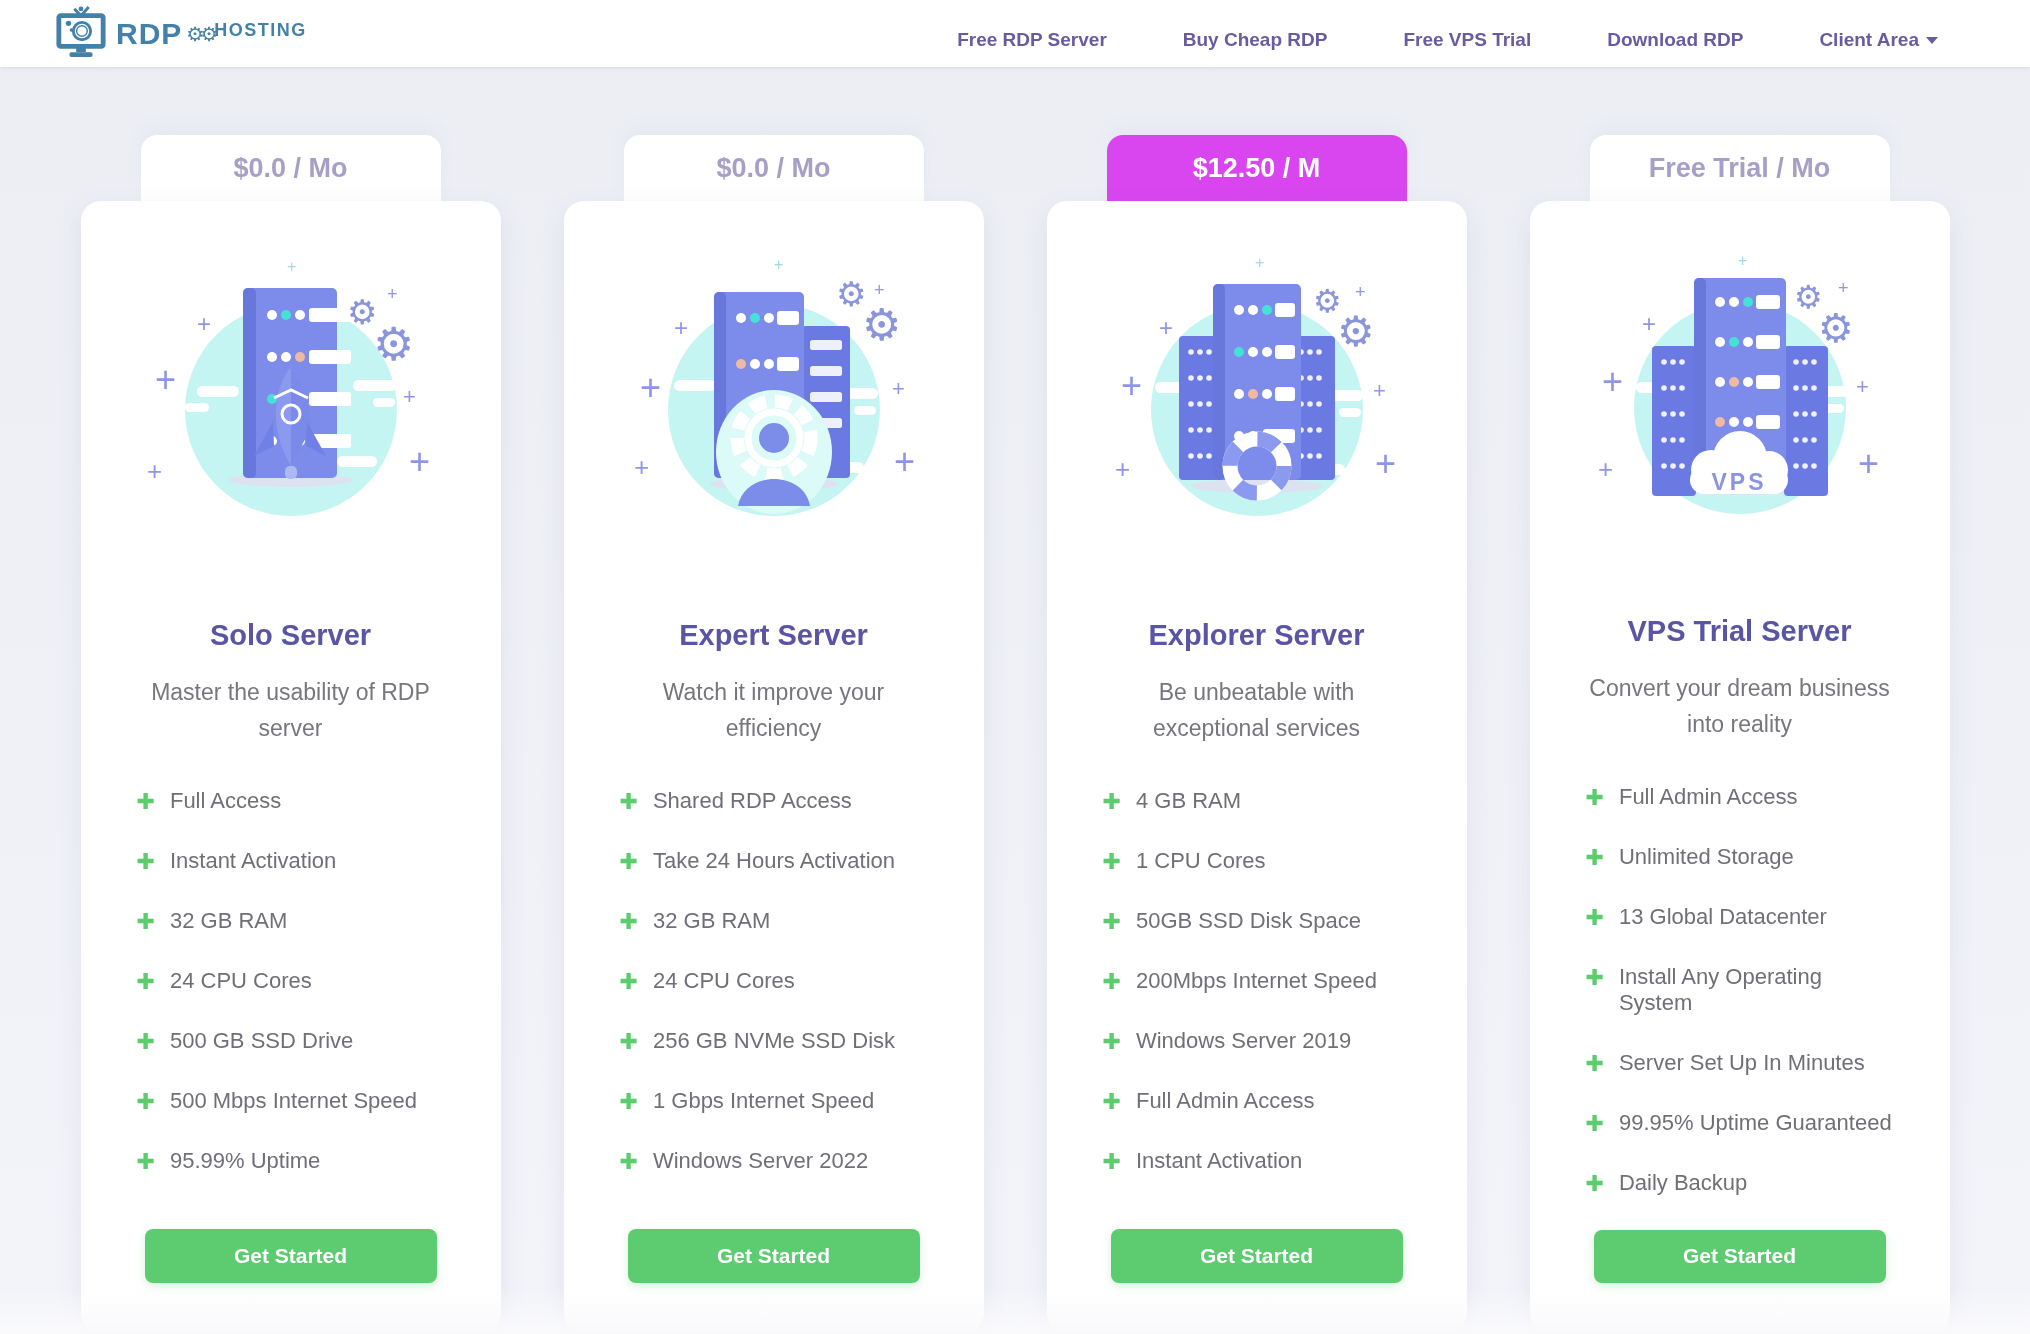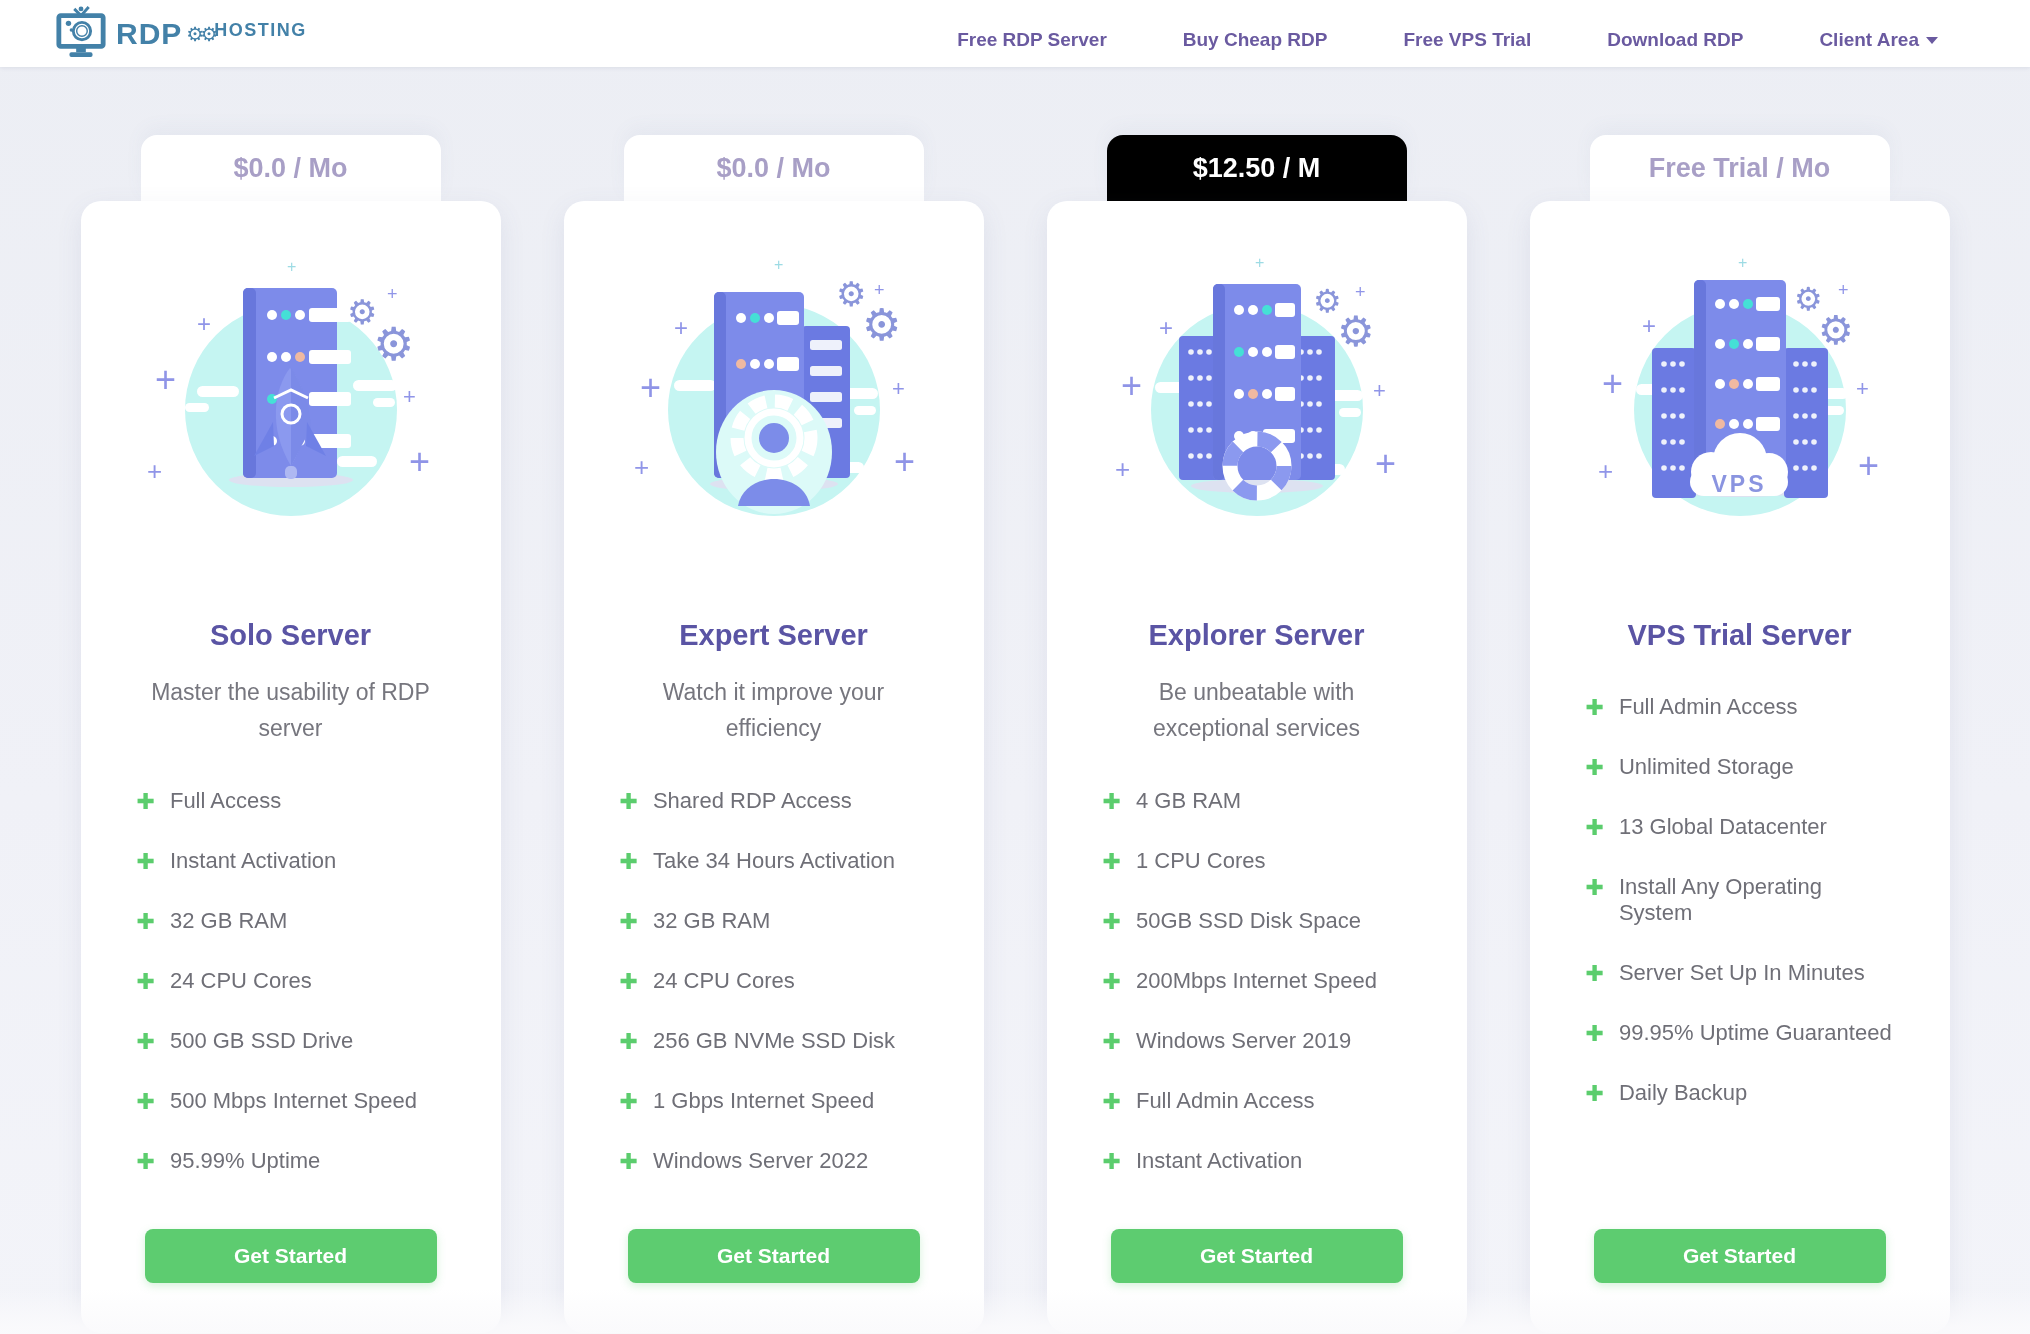--- a/index.html
+++ b/index.html
@@ -30,21 +30,21 @@
 
   
   .cards { display:flex; justify-content:center; gap:63px; padding:68px 85px 0; align-items:flex-start; }
   .col { width:420px; display:flex; flex-direction:column; align-items:center; }
   .tab {
     width:300px; height:66px; background:#ffffff; border-radius:16px 16px 0 0;
     display:flex; align-items:center; justify-content:center;
     font-size:27px; font-weight:700; color:#a89fc6;
     box-shadow:0 -8px 18px rgba(100,110,160,.05);
   }
-  .tab.green { background:#000000; color:#ffffff; }
+  .tab.green { background:#d946ef; color:#ffffff; }
   .card {
     width:420px; height:1132px; background:#ffffff; border-radius:20px;
     box-shadow:0 8px 26px rgba(90,100,150,.10);
     display:flex; flex-direction:column; padding:28px 56px 50px; position:relative; z-index:2;
   }
   .illus { height:322px; display:flex; justify-content:center; align-items:center; }
   .illus svg { width:300px; height:300px; }
   .plan-name { margin-top:68px; text-align:center; font-size:29px; font-weight:700; color:#5a54a4; }
   .tagline { margin-top:22px; text-align:center; font-size:23px; color:#76767e; line-height:36px; }
   .features { margin-top:42px; list-style:none; }
@@ -237,21 +237,21 @@
       </div>
       <h2 class="plan-name">Expert Server</h2>
       <p class="tagline">Watch it improve your efficiency</p>
       <ul class="features">
         <li>
             <span class="plus">✚</span>
             <span>Shared RDP Access</span>
           </li>
         <li>
             <span class="plus">✚</span>
-            <span>Take 34 Hours Activation</span>
+            <span>Take 24 Hours Activation</span>
           </li>
         <li>
             <span class="plus">✚</span>
             <span>32 GB RAM</span>
           </li>
         <li>
             <span class="plus">✚</span>
             <span>24 CPU Cores</span>
           </li>
         <li>
@@ -469,20 +469,21 @@
           <text x="52" y="94" font-size="24" fill="#9095e8">+</text>
           <text x="12" y="156" font-size="36" fill="#8f94e7">+</text>
           <text x="248" y="56" font-size="18" fill="#9095e8">+</text>
           <text x="266" y="156" font-size="22" fill="#9095e8">+</text>
           <text x="268" y="238" font-size="36" fill="#8f94e7">+</text>
           <text x="8" y="240" font-size="26" fill="#9095e8">+</text>
           <text x="148" y="28" font-size="16" fill="#9ddbe4">+</text>
         </svg>
       </div>
       <h2 class="plan-name">VPS Trial Server</h2>
+      <p class="tagline">Convert your dream business into reality</p>
       <ul class="features">
         <li>
             <span class="plus">✚</span>
             <span>Full Admin Access</span>
           </li>
         <li>
             <span class="plus">✚</span>
             <span>Unlimited Storage</span>
           </li>
         <li>

